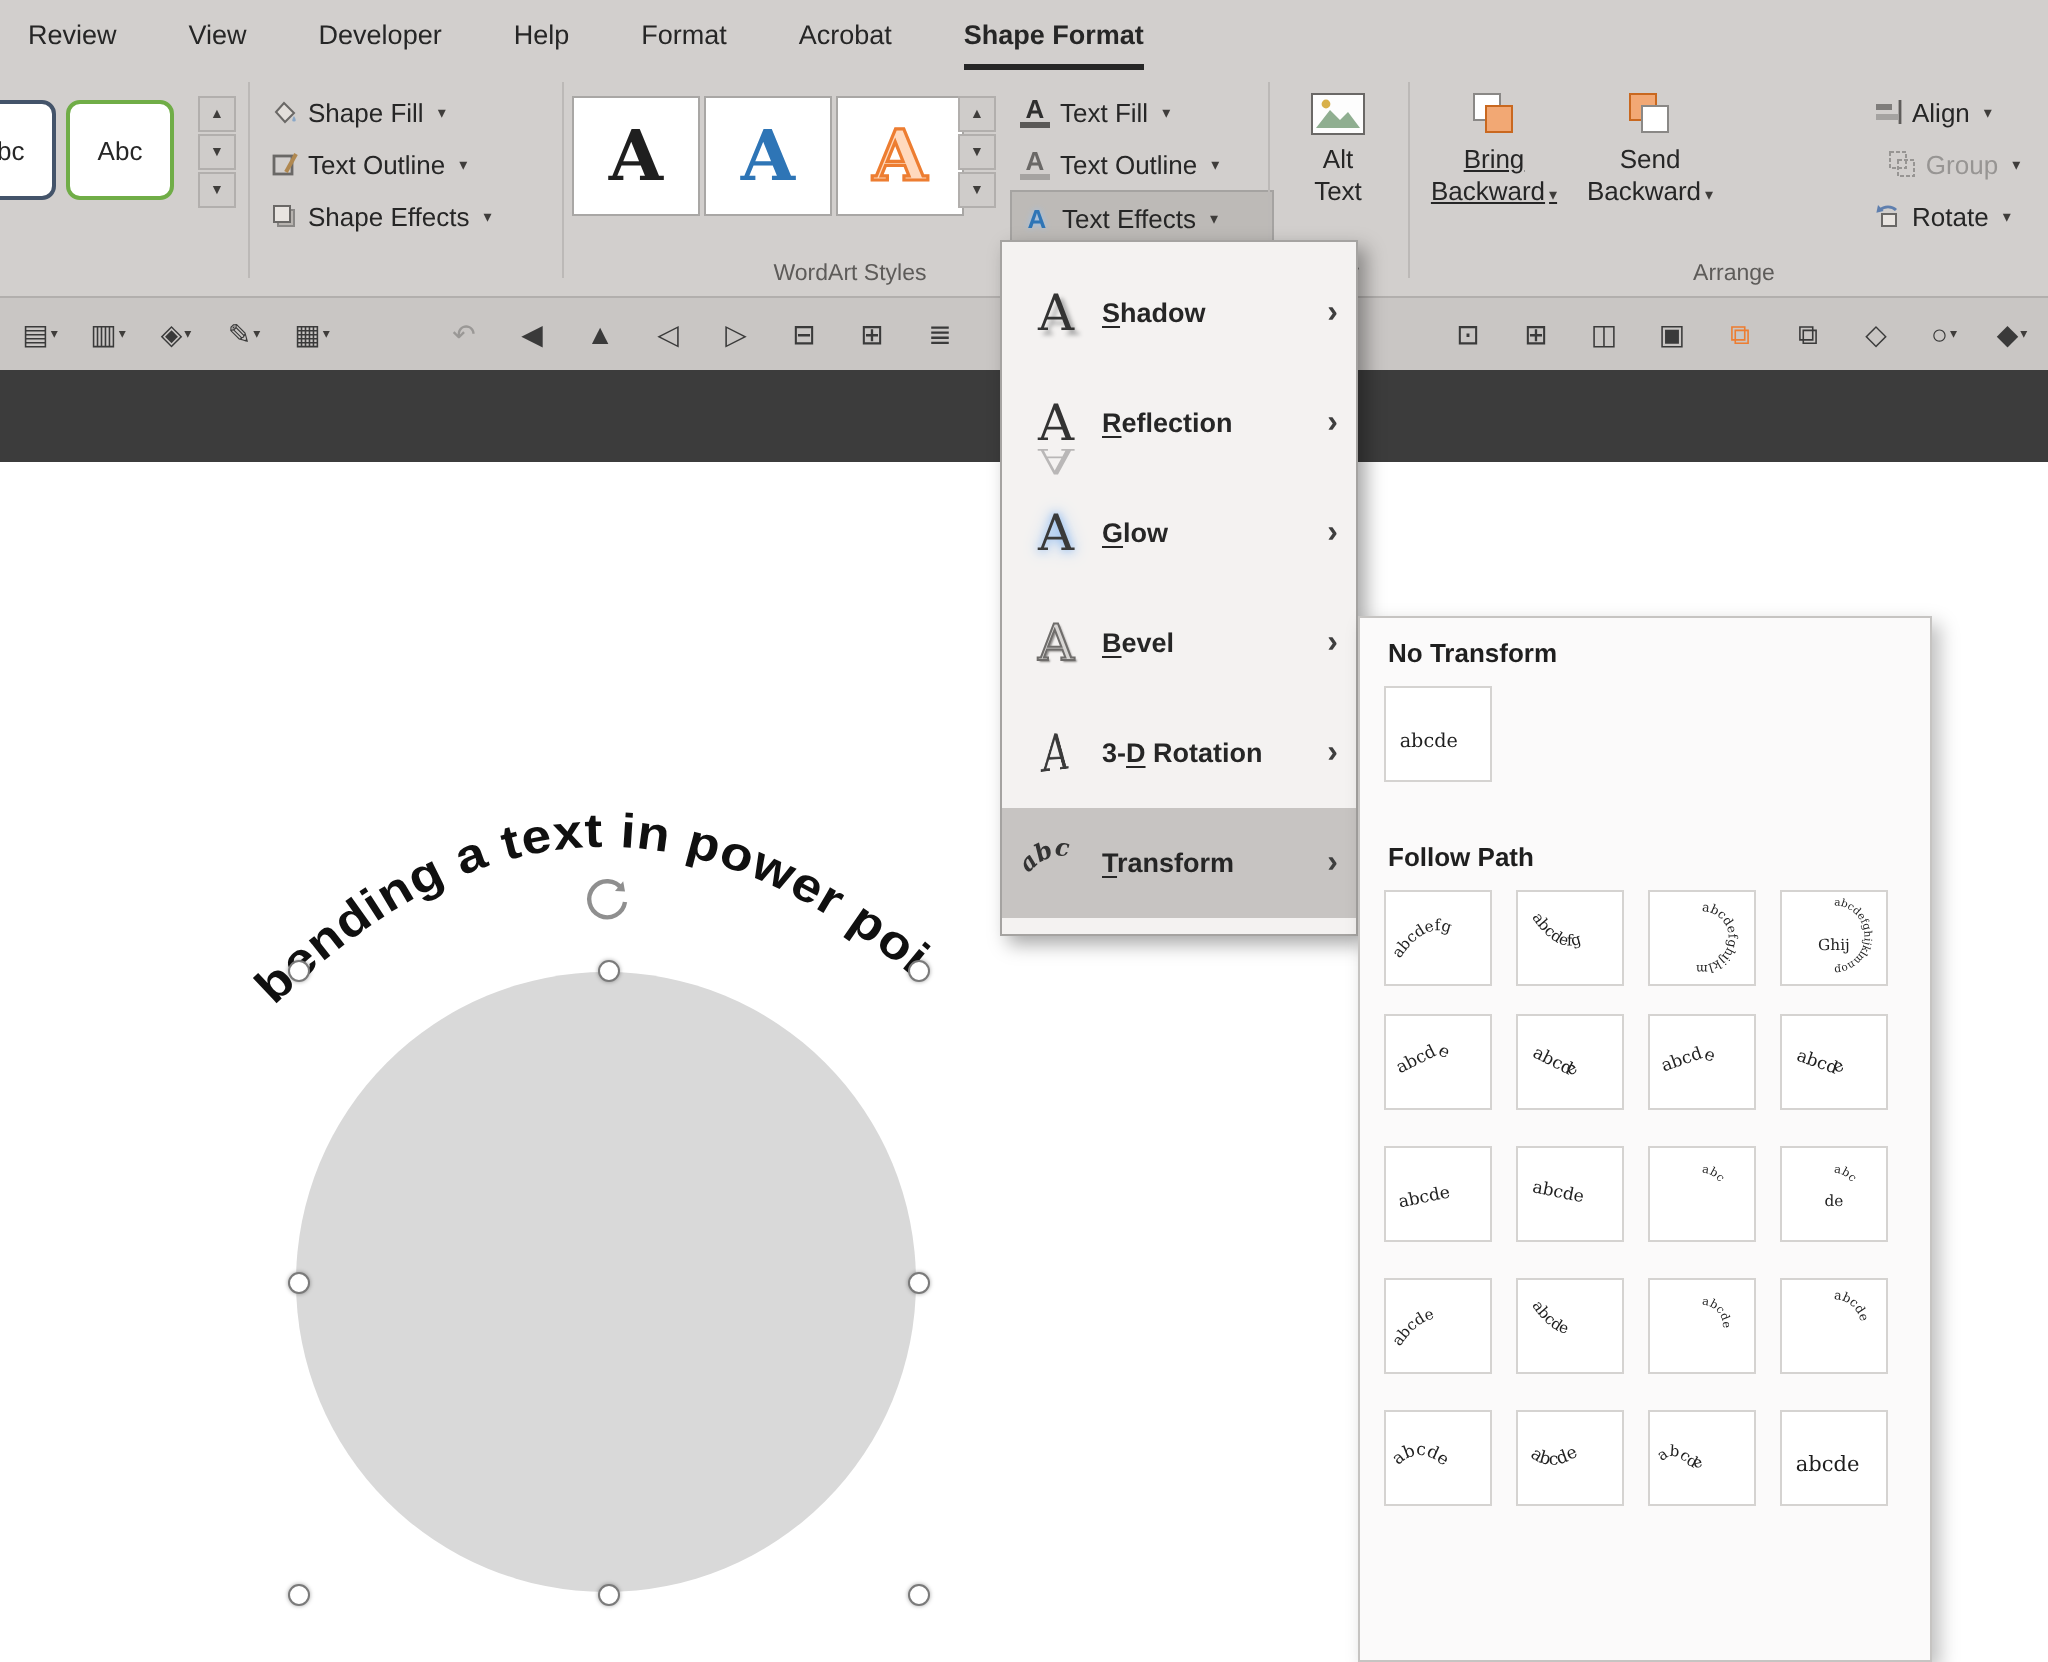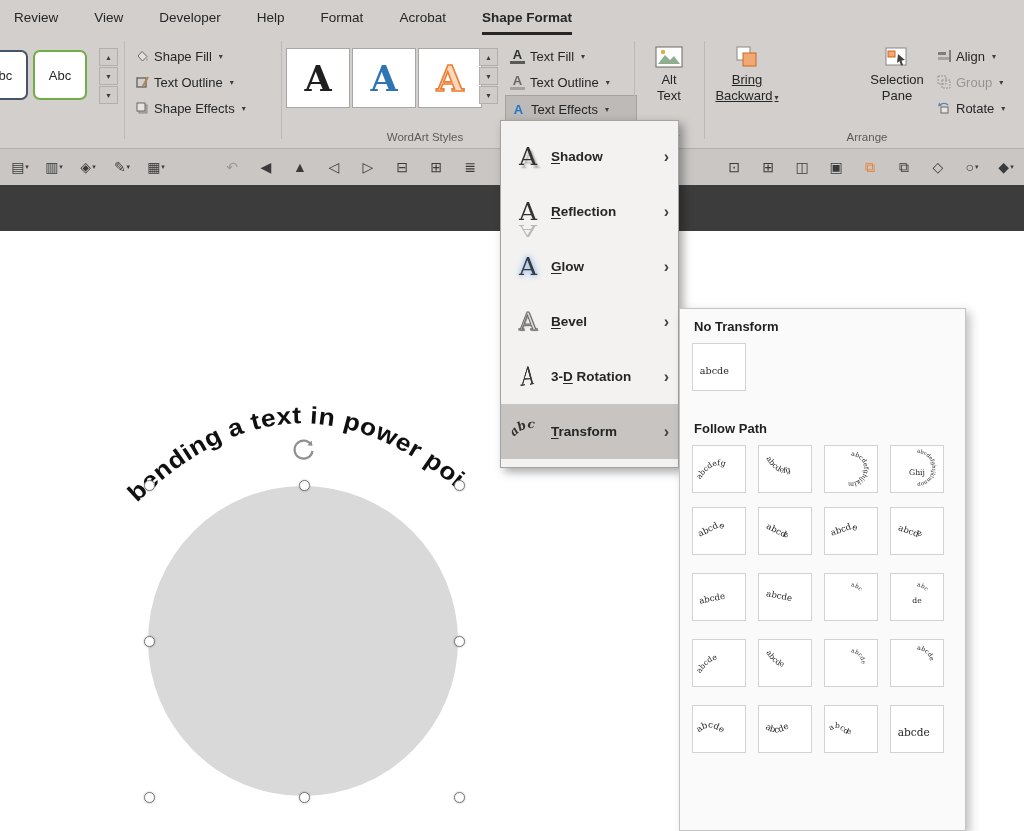--- a/index.html
+++ b/index.html
@@ -25,21 +25,21 @@
   .style-thumb.green{left:33px;border:2px solid #70ad47;}
 
   .gallery-arrows{position:absolute;width:19px;display:flex;flex-direction:column;gap:1px;}
   .ga-btn{height:16px;background:#cfccca;border:1px solid #b2afad;font-size:7px;
           display:flex;align-items:center;justify-content:center;color:#3f3d3b;}
 
   .rbtn-col{position:absolute;display:flex;flex-direction:column;}
   .rbtn-row{display:flex;align-items:center;height:26px;gap:5px;padding:0 5px;
             font-size:13px;color:#262626;white-space:nowrap;}
   .rbtn-row.pressed{background:#bdbab7;border:1px solid #a5a3a1;}
-  .rbtn-row.disabled{color:#979593;}
+  .rbtn-row.disabled{color:#979593;justify-content:center;}
   .caret{font-size:8px;color:#3f3d3b;margin-left:2px;}
   .ric{flex:0 0 auto;}
 
   .wordart-gallery{position:absolute;left:286px;top:13px;display:flex;}
   .wa-cell{width:62px;height:58px;background:#fff;border:1px solid #a9a7a5;margin-right:2px;
            display:flex;align-items:center;justify-content:center;
            font-family:"DejaVu Serif",serif;font-size:35px;font-weight:bold;}
   .wa-black{color:#1f1f1f}
   .wa-blue{color:#2e75b6}
   .wa-orange{color:#ffd9bd;-webkit-text-stroke:1.6px #ed7d31;}
@@ -219,32 +219,31 @@
       <div class="bb-icon">
         <svg width="24" height="24">
           <rect x="2" y="2" width="13" height="13" fill="#ffffff" stroke="#8a8886"></rect>
           <rect x="8" y="8" width="13" height="13" fill="#f2a874" stroke="#c9681f"></rect>
         </svg>
       </div>
       <div class="bb-label">Bring</div>
       <div class="bb-label"><span>Backward</span><span class="caret">▾</span></div>
     </div>
 
-
-    <div class="big-btn" style="left:863px;top:7px;width:68px;">
+    <div class="big-btn" style="left:791px;top:7px;width:68px;">
       <div class="bb-icon">
-        <svg width="26" height="24">
-          <rect x="2" y="3" width="20" height="17" fill="#ffffff" stroke="#8a8886"></rect>
-          <rect x="4" y="6" width="7" height="6" fill="#f2a874" stroke="#c9681f"></rect>
-          <path d="M14,9 L21,15 L17.5,15.5 L19,20 L17,20.6 L15.5,16 L13,18 Z" fill="#3f3f3f"></path>
-        </svg>
-      </div>
-      <div class="bb-label">Selection</div>
-      <div class="bb-label">Pane</div>
-    </div>
+        <svg width="24" height="24">
+          <rect x="2" y="2" width="13" height="13" fill="#f2a874" stroke="#c9681f"></rect>
+          <rect x="8" y="8" width="13" height="13" fill="#ffffff" stroke="#8a8886"></rect>
+        </svg>
+      </div>
+      <div class="bb-label">Send</div>
+      <div class="bb-label"><span>Backward</span><span class="caret">▾</span></div>
+    </div>
+
 
     <div class="rbtn-col" style="left:932px;top:8px;width:90px;">
       <div class="rbtn-row">
         <svg class="ric" width="14" height="14">
           <rect x="1" y="3" width="8" height="3" fill="#7f7d7b"></rect>
           <rect x="1" y="8" width="11" height="3" fill="#a5a3a1"></rect>
           <line x1="13" y1="1" x2="13" y2="13" stroke="#5f5d5b" stroke-width="1.4"></line>
         </svg>
         <span>Align</span>
         <span class="caret">▾</span>

